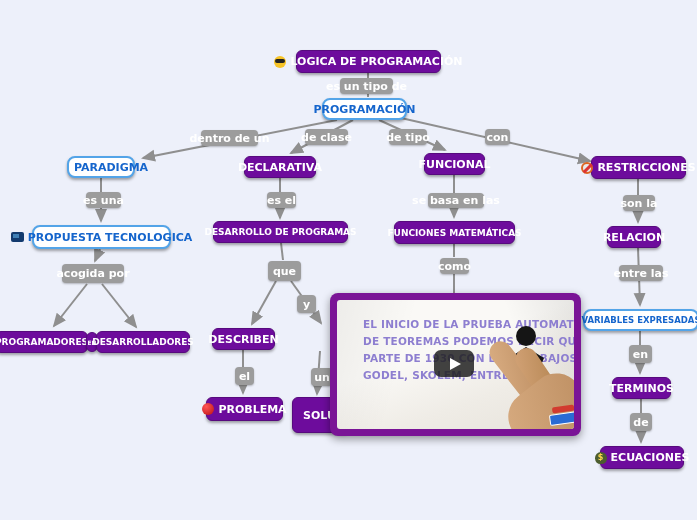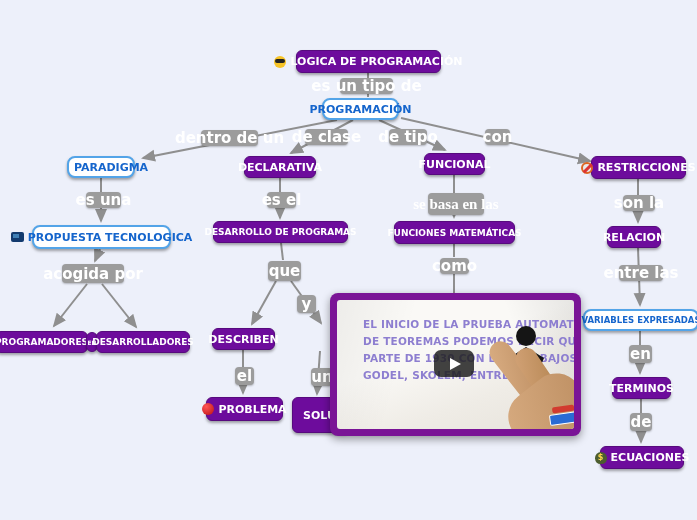--- a/index.html
+++ b/index.html
@@ -1,20 +1,20 @@
 <!DOCTYPE html>
 <html><head>
 <meta charset="utf-8">
 <style>
   html,body{margin:0;padding:0;}
   .canvas{position:relative;width:697px;height:520px;background:#edf0fa;overflow:hidden;
           font-family:"DejaVu Sans","Liberation Sans",sans-serif;}
   .edges{position:absolute;left:0;top:0;z-index:1;}
   .edges line{stroke:#8f8f8f;stroke-width:2;}
-  .lbl{position:absolute;z-index:2;background:#9c9c9c;color:#fff;font-weight:bold;font-size:15px;
+  .lbl{position:absolute;z-index:2;background:#9c9c9c;color:#fff;font-weight:bold;font-size:11px;
        display:flex;align-items:center;justify-content:center;border-radius:4px;white-space:nowrap;
        box-shadow:0 1px 2px rgba(0,0,0,.25);padding:0 2px;box-sizing:border-box;}
   .node{position:absolute;z-index:3;display:flex;align-items:center;justify-content:center;gap:4px;
         font-weight:bold;white-space:nowrap;box-sizing:border-box;
         box-shadow:0 2px 3px rgba(0,0,0,.35);font-size:11px;}
   .purple{background:#6d0c9c;color:#fff;border-radius:6px;border:1px solid #570a7e;}
   .blue{background:#fff;color:#1565cc;border:2px solid #53a4e8;border-radius:8px;}
   .f9{font-size:9px;}
   .f85{font-size:8.5px;}
   
@@ -95,32 +95,32 @@
   <div class="lbl" style="left:305px;top:129px;width:43px;height:16px;">de clase</div>
   <div class="lbl" style="left:389px;top:129px;width:38px;height:16px;">de tipo</div>
   <div class="lbl" style="left:485px;top:129px;width:25px;height:16px;">con</div>
   <div class="lbl" style="left:86px;top:192px;width:35px;height:16px;">es una</div>
   <div class="lbl" style="left:62px;top:264px;width:62px;height:19px;">acogida por</div>
   <div class="lbl" style="left:267px;top:192px;width:29px;height:16px;">es el</div>
   <div class="lbl" style="left:268px;top:261px;width:33px;height:20px;">que</div>
   <div class="lbl" style="left:297px;top:295px;width:19px;height:18px;">y</div>
   <div class="lbl" style="left:235px;top:367px;width:19px;height:18px;">el</div>
   <div class="lbl" style="left:311px;top:368px;width:22px;height:18px;">un</div>
-  <div class="lbl" style="left:428px;top:193px;width:56px;height:22px;font-family:Liberation Serif, serif;">se basa  en las</div>
+  <div class="lbl" style="left:428px;top:193px;width:56px;height:15px;">se basa  en las</div>
   <div class="lbl" style="left:440px;top:258px;width:29px;height:16px;">como</div>
   <div class="lbl" style="left:623px;top:195px;width:32px;height:16px;">son la</div>
   <div class="lbl" style="left:619px;top:265px;width:44px;height:16px;">entre las</div>
   <div class="lbl" style="left:629px;top:345px;width:23px;height:18px;">en</div>
   <div class="lbl" style="left:630px;top:413px;width:22px;height:18px;text-align:center;">de</div>
 
   <div class="node purple" style="left:296px;top:50px;width:145px;height:23px;">
     <span class="ico ico-cool"></span>
     <span>LOGICA DE PROGRAMACIÓN</span>
   </div>
-  <div class="node blue" style="left:322px;top:98px;width:77px;height:22px;">
+  <div class="node blue" style="left:322px;top:98px;width:85px;height:22px;">
     <span>PROGRAMACIÓN</span>
   </div>
   <div class="node blue" style="left:67px;top:156px;width:68px;height:22px;padding-left:20px;">
     <span>PARADIGMA</span>
   </div>
   <div class="node purple" style="left:244px;top:156px;width:72px;height:22px;">
     <span>DECLARATIVA</span>
   </div>
   <div class="node purple" style="left:424px;top:153px;width:61px;height:22px;">
     <span>FUNCIONAL</span>

